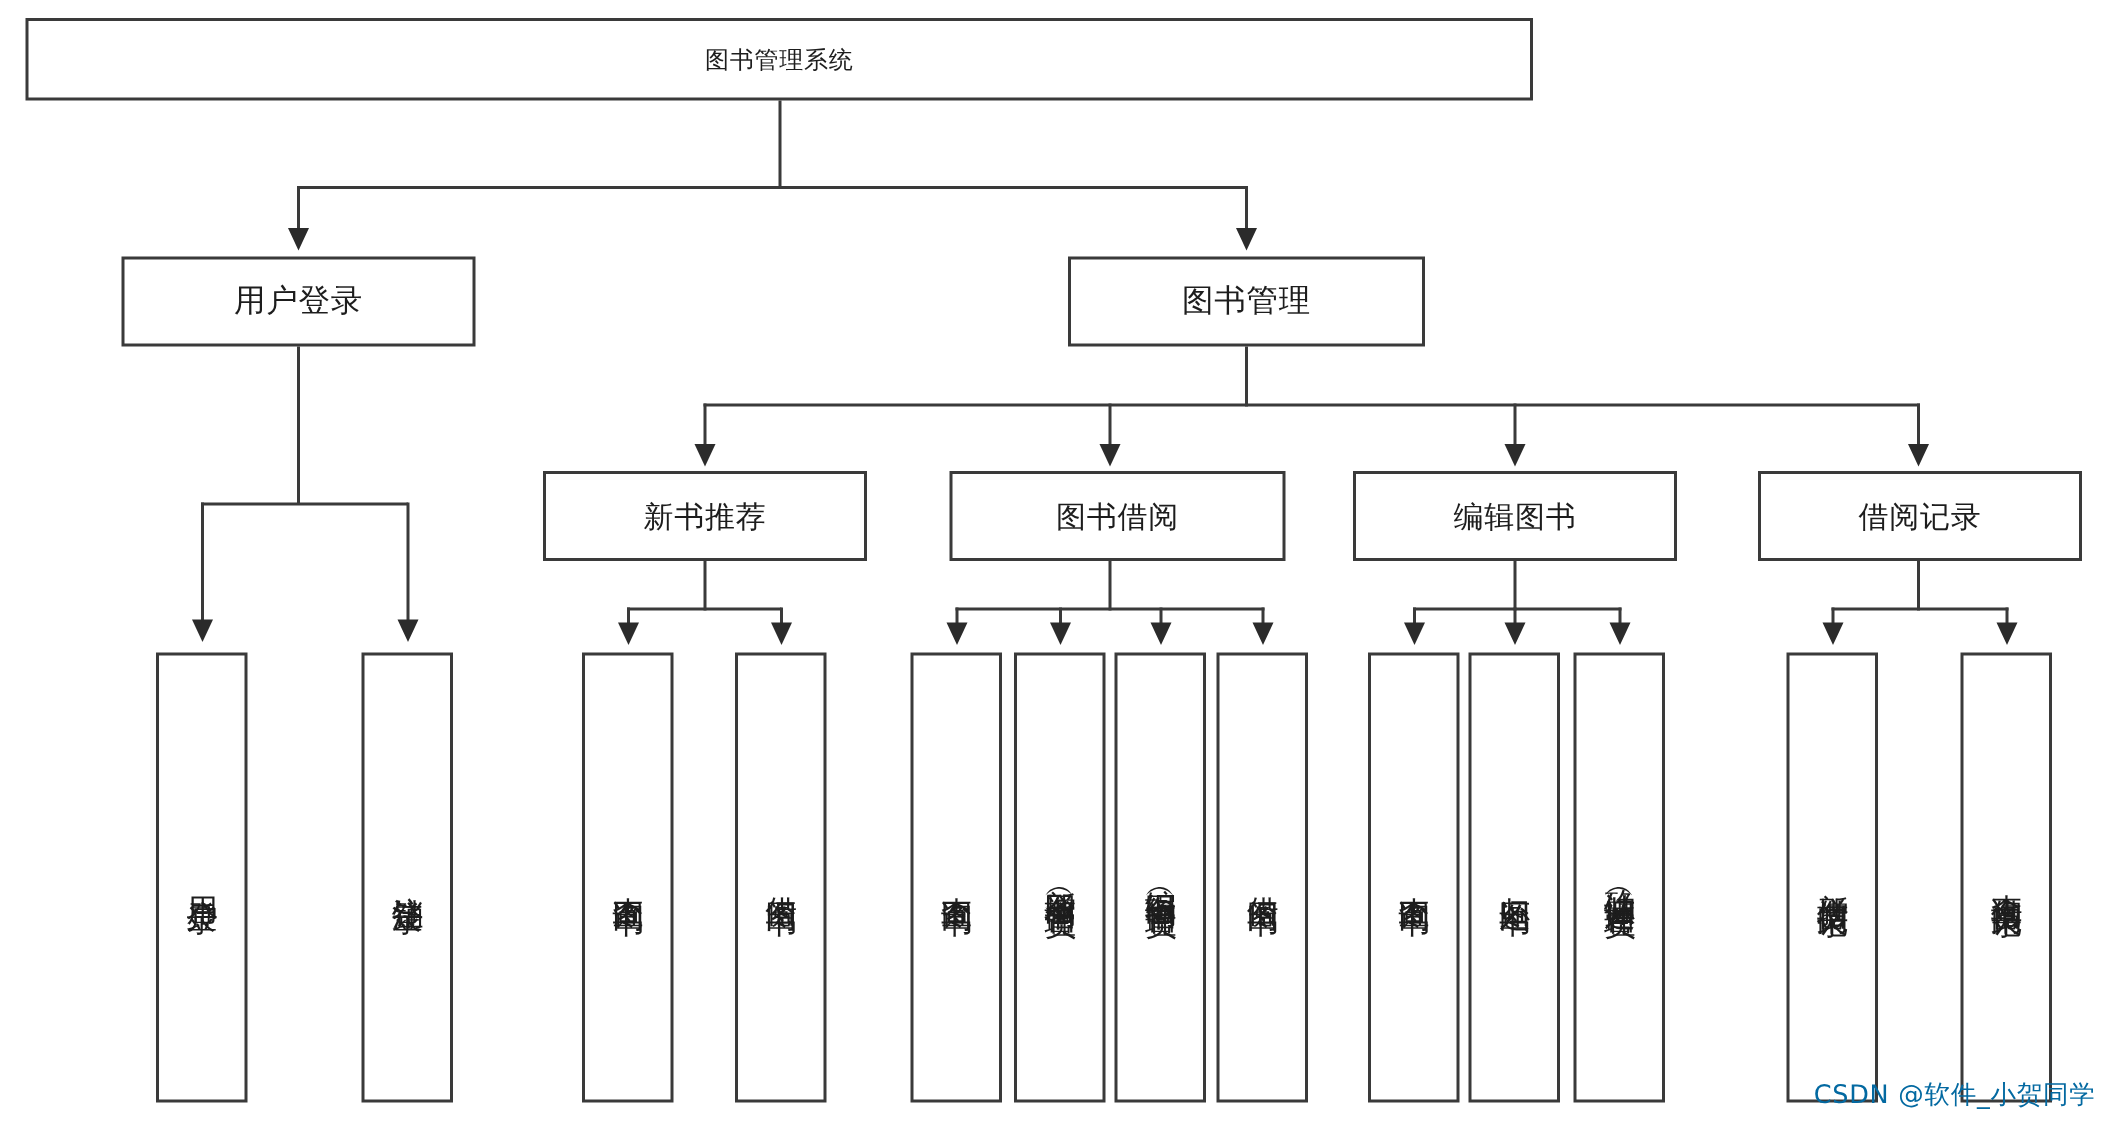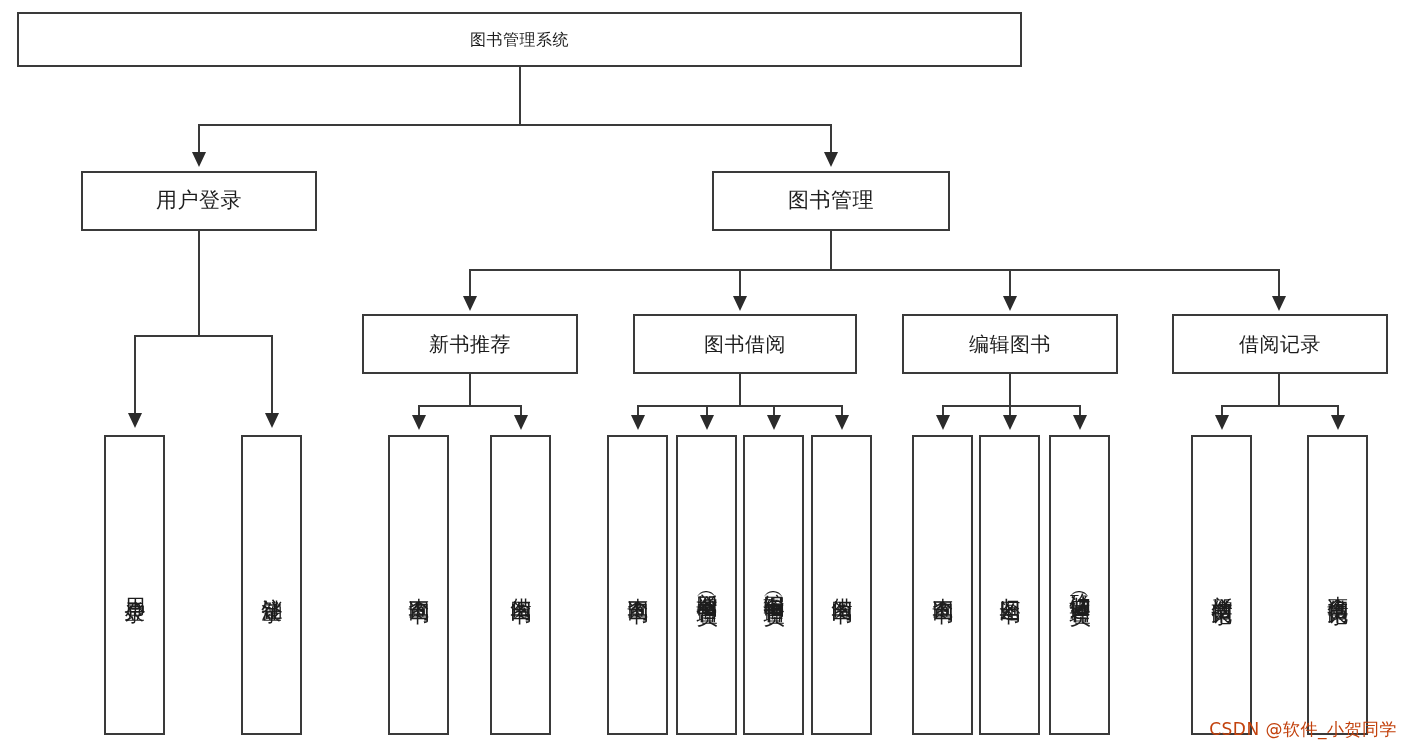--- a/index.html
+++ b/index.html
@@ -69,21 +69,21 @@
     border-left: 7px solid transparent;
     border-right: 7px solid transparent;
     border-top: 15px solid #2b2b2b;
   }
   
   #watermark {
     position: absolute;
     right: 8px;
     bottom: 6px;
     font-size: 17px;
-    color: #c2410c;
+    color: #0369a1;
     letter-spacing: 0.5px;
     white-space: nowrap;
     font-family: "DejaVu Sans", "Liberation Sans", sans-serif;
   }
 </style>
 </head>
 <body>
 
 <div id="diagram-root">
 

